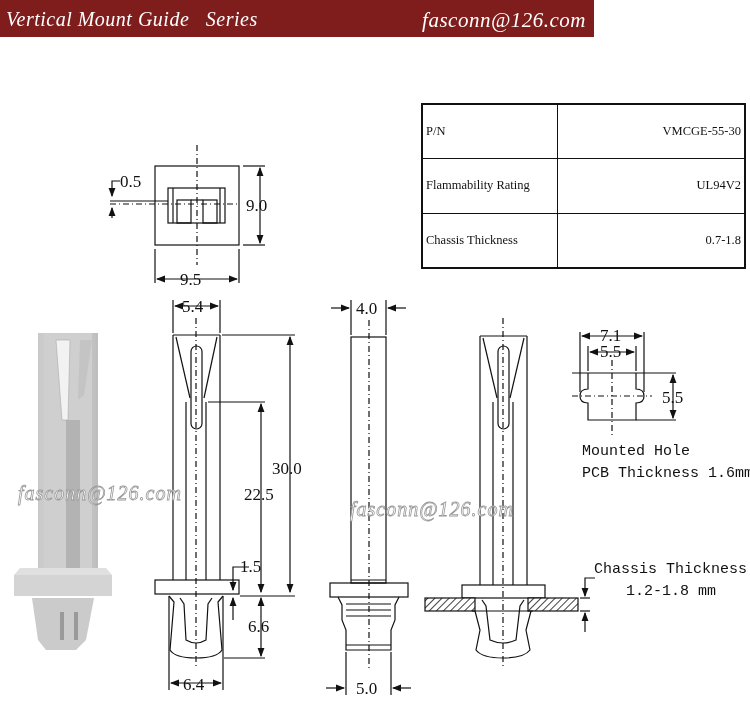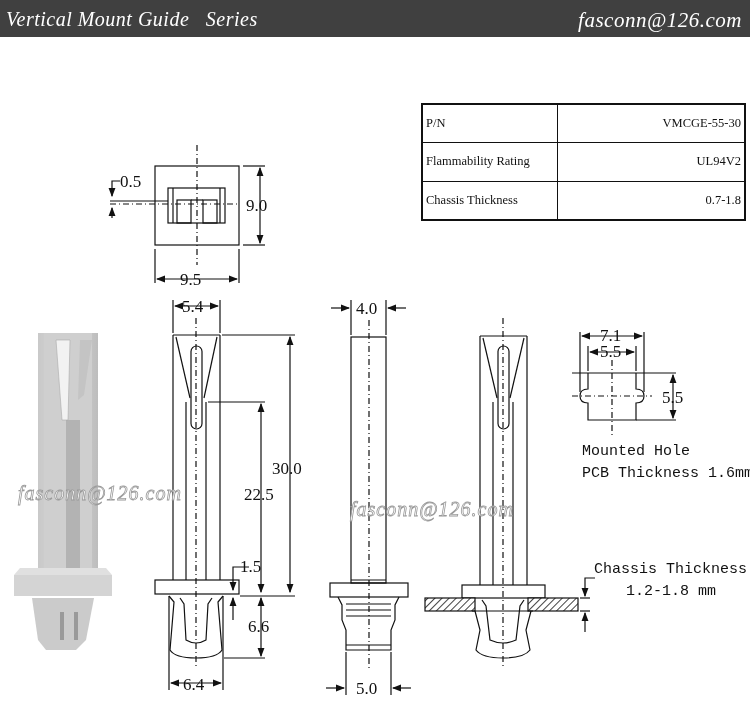--- a/index.html
+++ b/index.html
@@ -1,21 +1,21 @@
 <!DOCTYPE html>
 <html><head>
 <meta charset="utf-8">
 <style>
   html, body { margin:0; padding:0; background:#ffffff; }
   body { width:750px; height:710px; position:relative; overflow:hidden; font-family:"Liberation Mono", "DejaVu Sans Mono", monospace; }
-  .banner { position:absolute; left:0; top:0; width:750px; height:37px; background:#404040; color:#ffffff; }
+  .banner { position:absolute; left:0; top:0; width:594px; height:37px; background:#7f1d1d; color:#ffffff; }
   .banner .title { position:absolute; left:6px; top:8px; font-family:"Liberation Serif", "DejaVu Serif", serif; font-style:italic; font-size:20px; letter-spacing:0.5px; white-space:pre; }
   .banner .email { position:absolute; right:8px; top:8px; font-family:"Liberation Serif", "DejaVu Serif", serif; font-style:italic; font-size:21px; letter-spacing:0.5px; }
   .spec-table { position:absolute; left:421px; top:103px; border-collapse:collapse; border:2px solid #111; font-family:"Liberation Serif", "DejaVu Serif", serif; font-size:12.5px; color:#111; }
-  .spec-table td { border:1px solid #111; height:29.3px; padding:4px 3px; white-space:nowrap; }
+  .spec-table td { border:1px solid #111; height:29.3px; padding:12px 3px; white-space:nowrap; }
   .spec-table td.k { width:128px; }
   .spec-table td.v { width:180px;text-align:right; }
   .drawing { position:absolute; left:0; top:0; }
   .dim { font-family:"Liberation Serif", "DejaVu Serif", serif; font-size:17px; fill:#111; }
   .note { font-family:"Liberation Mono", "DejaVu Sans Mono", monospace; font-size:15px; fill:#111; }
   .wm { font-family:"Liberation Serif", "DejaVu Serif", serif; font-style:italic; font-size:20px; fill:#ffffff; stroke:#9a9a9a; stroke-width:0.8; letter-spacing:1px; }
 </style>
 </head>
 <body>
 

